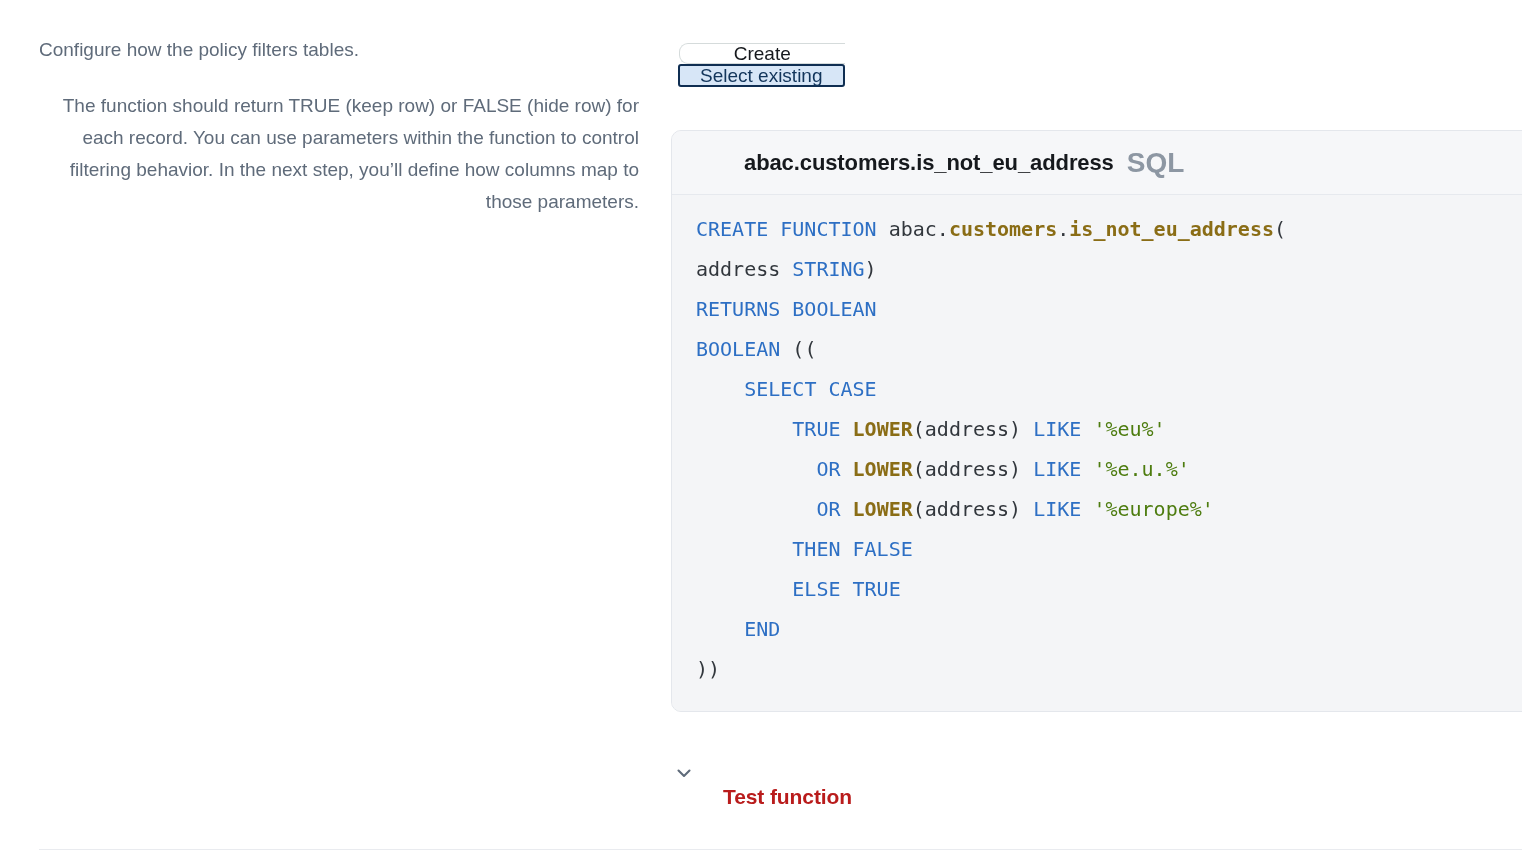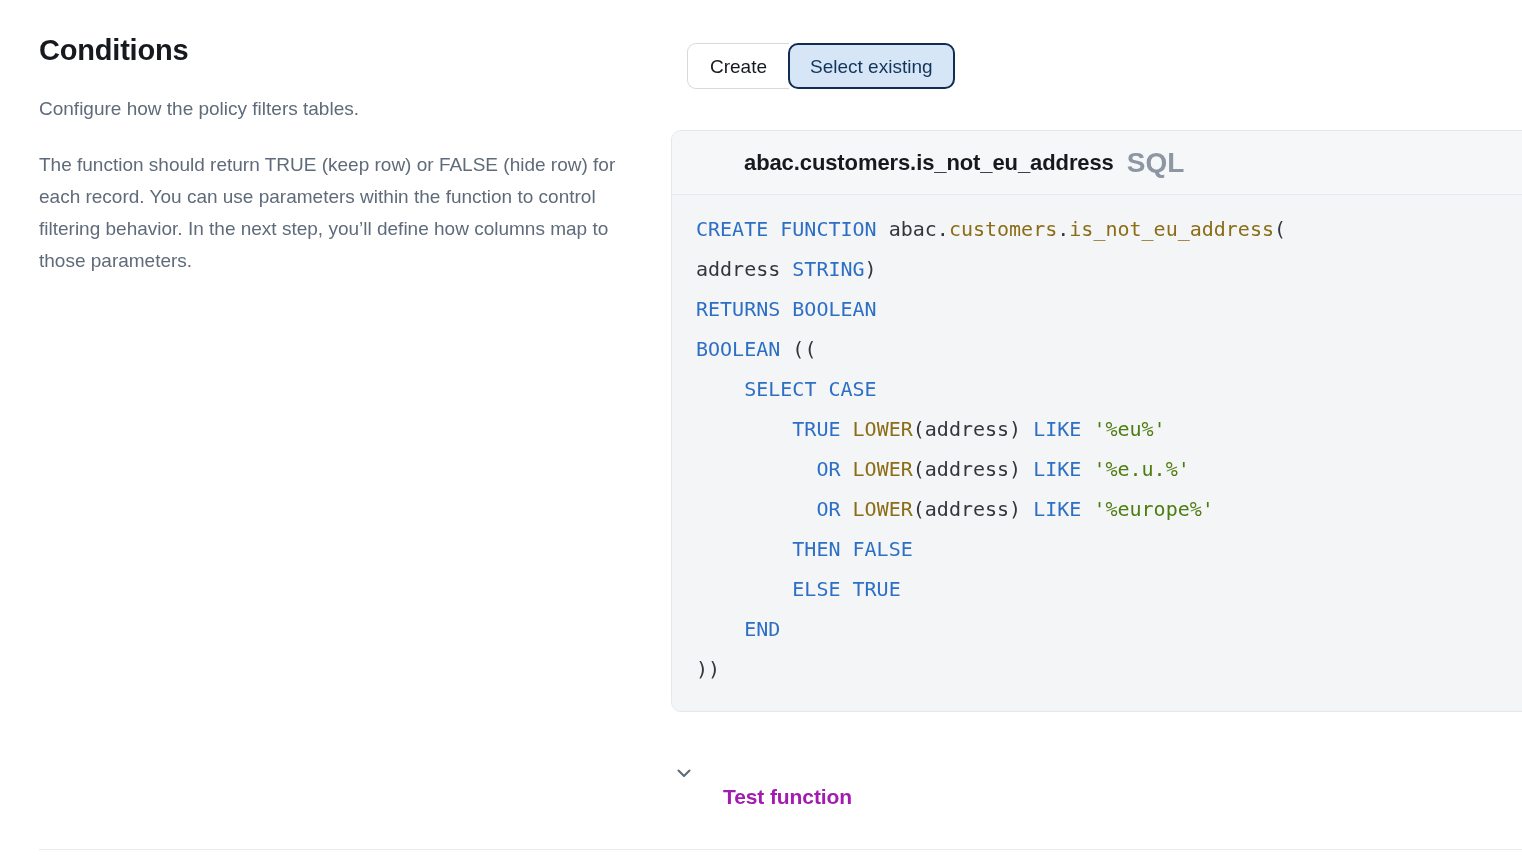--- a/index.html
+++ b/index.html
@@ -32,39 +32,40 @@
     margin: 0 0 26px 0;
     line-height: 1.15;
   }
   .intro-para {
     font-size: 19px;
     line-height: 32px;
     color: #5f6b7a;
     margin: 0 0 24px 0;
     max-width: 600px;
   }
-  .intro-para.last { margin-bottom: 0; }
+  .intro-para.last { margin-bottom: 0; text-align: right; }
 
   
   .right-col {
     position: absolute;
     left: 671px;
     top: 0;
     right: 0;
     bottom: 0;
   }
 
   
   .segmented {
     position: absolute;
-    left: 16px;
+    left: 8px;
     top: 43px;
     display: flex;
     align-items: stretch;
     height: 29px;
+    flex-direction: column;
   }
   .seg-btn {
     font-family: "Liberation Sans", sans-serif;
     font-size: 19px;
     line-height: 1;
     display: flex;
     align-items: center;
     justify-content: center;
     padding: 0 18px;
     box-sizing: border-box;
@@ -80,21 +81,21 @@
     padding: 0 22px;
   }
   .seg-btn.last {
     border-radius: 0 9px 9px 0;
     padding: 0 20px;
   }
   .seg-btn.selected {
     background: #d7e6f7;
     border: 2px solid #0f2e52;
     color: #12355b;
-    border-radius: 10px;
+    border-radius: 3px;
     margin-left: -1px;
     position: relative;
     z-index: 2;
   }
 
   
   .code-panel {
     position: absolute;
     left: 0;
     top: 130px;
@@ -134,21 +135,21 @@
   .code-line {
     font-family: "DejaVu Sans Mono", monospace;
     font-size: 20px;
     line-height: 40px;
     white-space: pre;
     padding: 0 24px;
     color: #32373d;
     letter-spacing: 0px;
   }
   .tok-kw   { color: #2d6fc4; }
-  .tok-fn   { color: #8a6d16; }
+  .tok-fn   { color: #8a6d16; font-weight: bold; }
   .tok-id   { color: #32373d; }
   .tok-str  { color: #4d7c0f; }
   .tok-punct{ color: #32373d; }
 
   
   .test-fn {
     position: absolute;
     left: 0;
     top: 750px;
     display: flex;
@@ -161,40 +162,39 @@
     height: 26px;
     display: flex;
     align-items: center;
     justify-content: center;
     margin-right: 26px;
     color: #5f6b7a;
   }
   .test-fn-label {
     font-size: 21px;
     font-weight: 700;
-    color: #a21caf;
+    color: #b91c1c;
     letter-spacing: -0.1px;
     margin-top: 47px;
   }
 
   
   .bottom-divider {
     position: absolute;
     left: 39px;
     right: 0;
     top: 849px;
     height: 1px;
     background: #e9ebef;
   }
 </style>
 </head>
 <body>
 
 <div class="left-col">
-  <h1 class="page-title">Conditions</h1>
   <p class="intro-para">Configure how the policy filters tables.</p>
   <p class="intro-para last">The function should return TRUE (keep row) or FALSE (hide row) for each record. You can use parameters within the function to control filtering behavior. In the next step, you’ll define how columns map to those parameters.</p>
 </div>
 
 <div class="right-col">
 
   <div class="segmented">
     <button class="seg-btn first">Create</button>
     <button class="seg-btn last selected">Select existing</button>
   </div>

